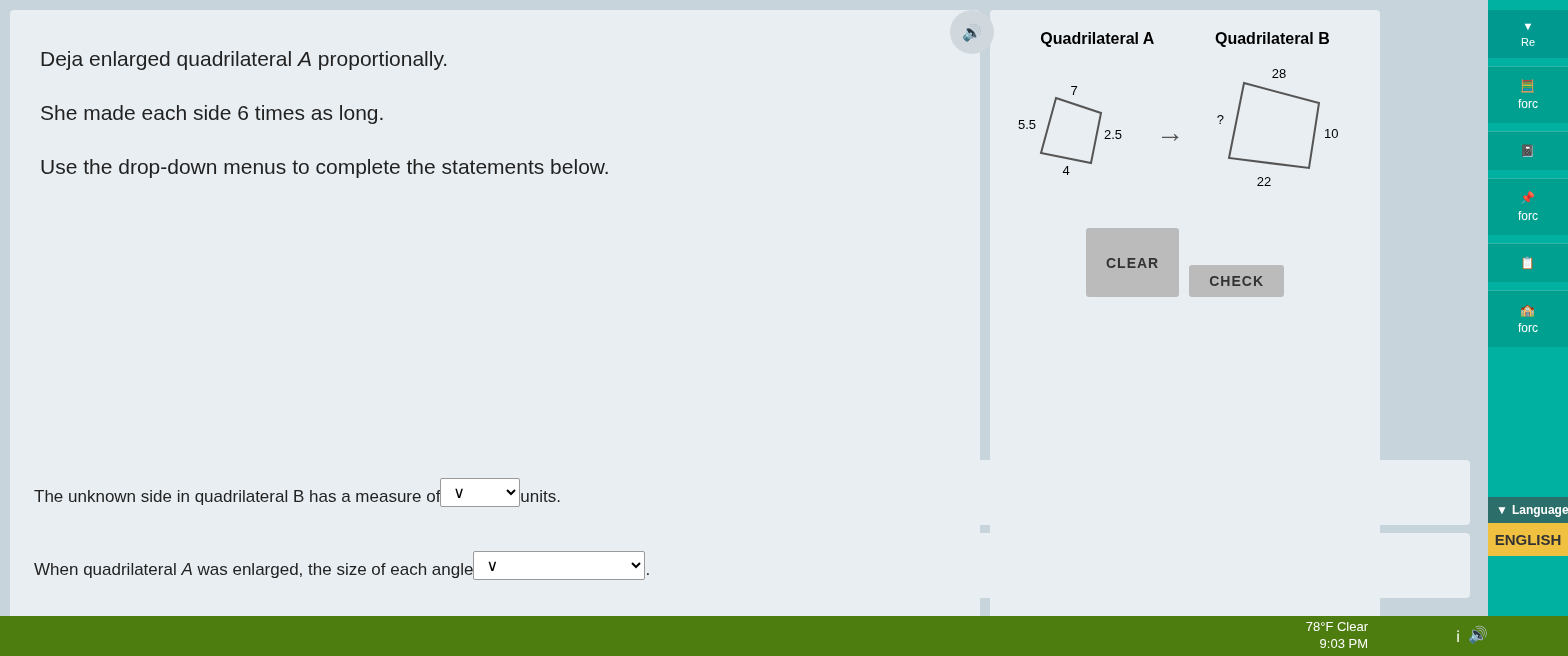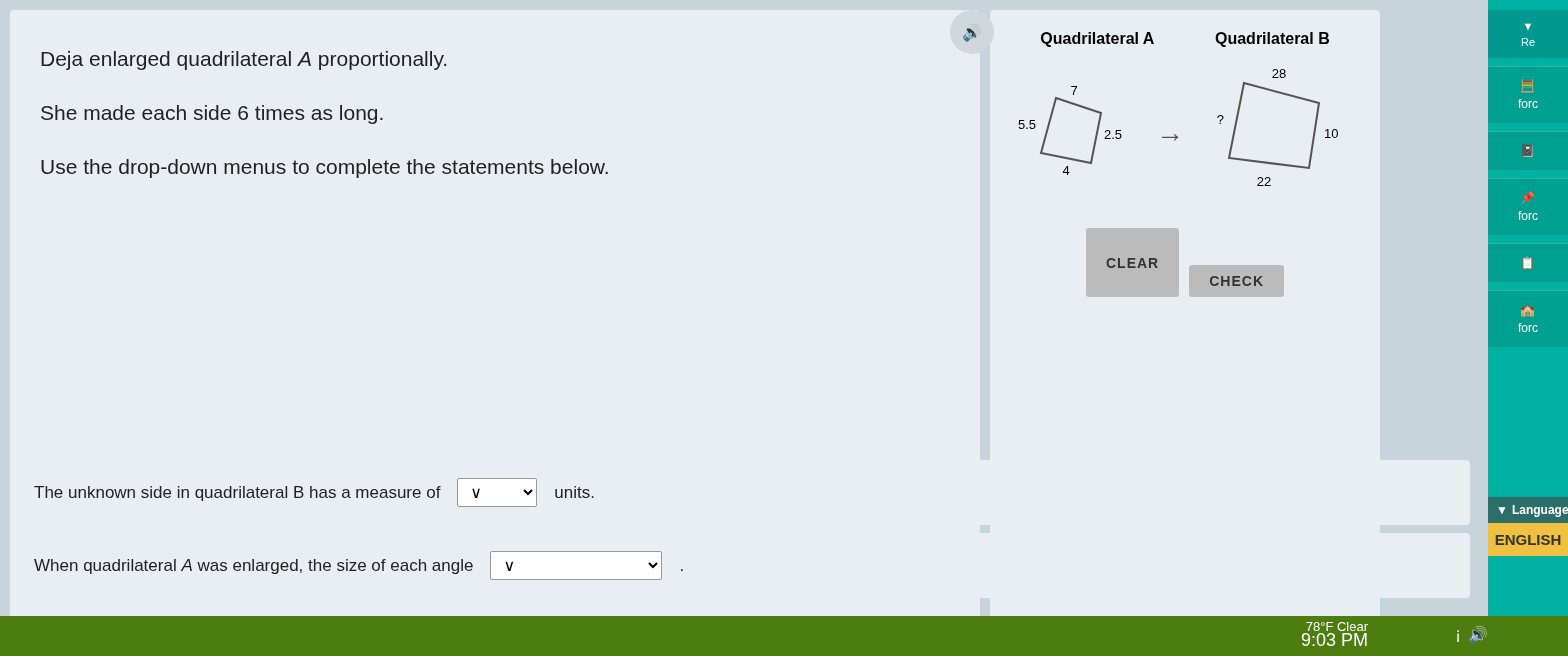--- a/index.html
+++ b/index.html
@@ -140,22 +140,22 @@
     }
 
     .statement-panel {
       background: #e8eef2;
       border-radius: 4px;
       padding: 18px 24px;
       margin-bottom: 8px;
       font-size: 17px;
       color: #222;
       display: flex;
-      align-items: center;
-      gap: 17px;
+      align-items: flex-end;
+      gap: 0;
     }
 
     .dropdown-select {
       border: 1px solid #999;
       background: white;
       padding: 4px 24px 4px 8px;
       font-size: 16px;
       border-radius: 2px;
       cursor: pointer;
       min-width: 80px;
@@ -363,20 +363,20 @@
       <div class="language-header">
         <span>▼</span>
         <span>Language</span>
       </div>
       <div class="language-btn">ENGLISH</div>
     </div>
   </div>
 
   <div class="taskbar">
     <span style="color:white; font-size:13px; position:absolute; right:200px; bottom:22px;">78°F  Clear</span>
-    <span style="color:white; font-size:18px; position:absolute; right:200px; bottom:5px;">9:03 PM</span>
+    <span style="color:white; font-size:13px; position:absolute; right:200px; bottom:5px;">9:03 PM</span>
     <div style="position:absolute; right:80px; display:flex; gap:8px; color:white;">
       <span>ℹ</span>
       <span>🔊</span>
     </div>
   </div>
 
 </div>
 
 </body></html>

